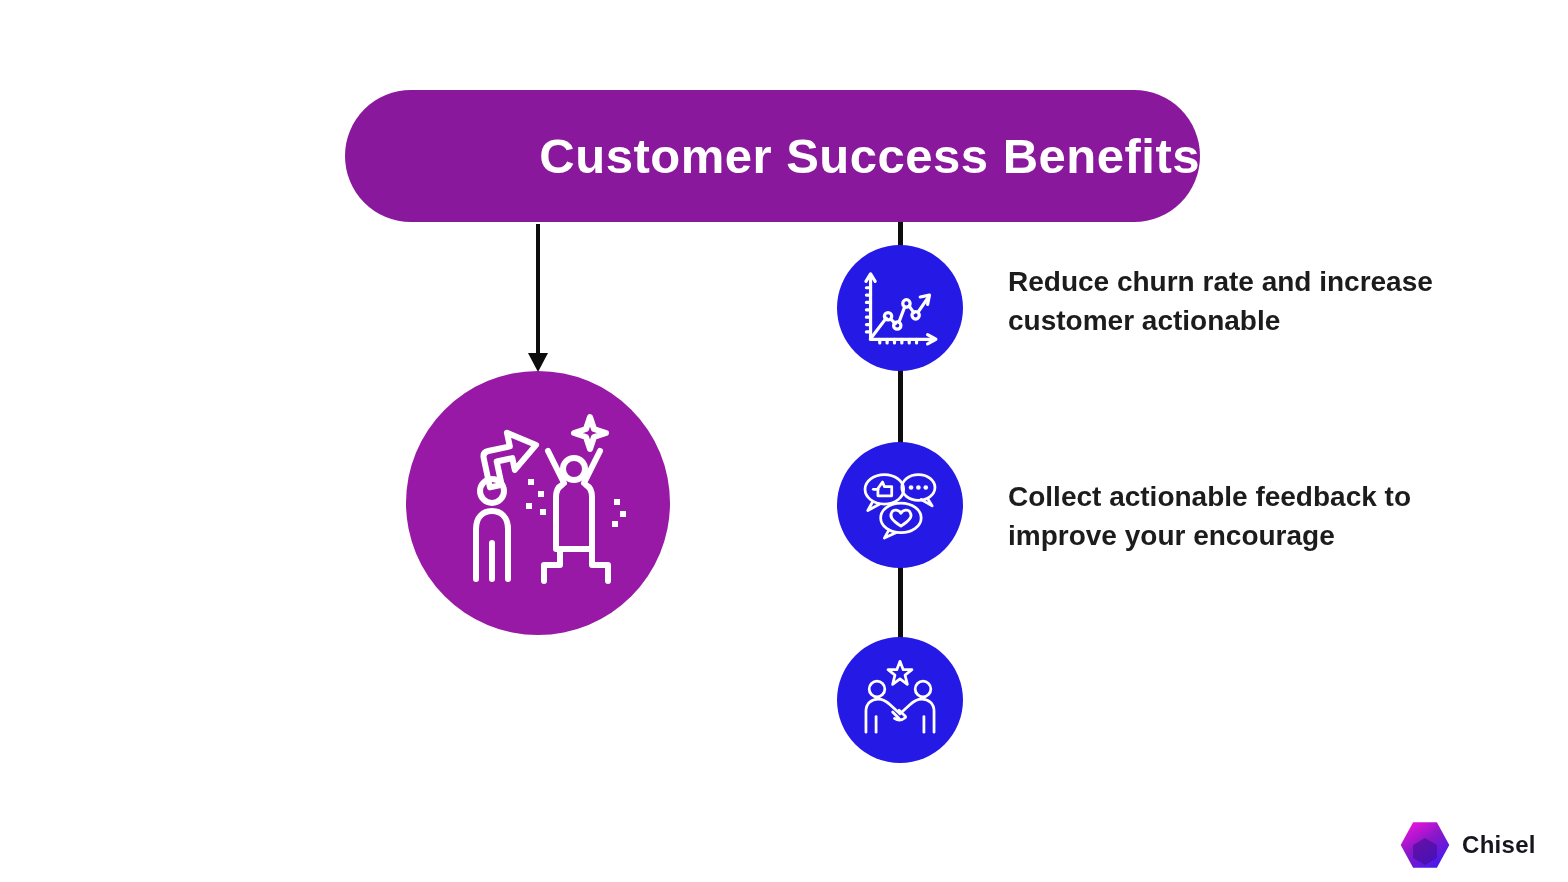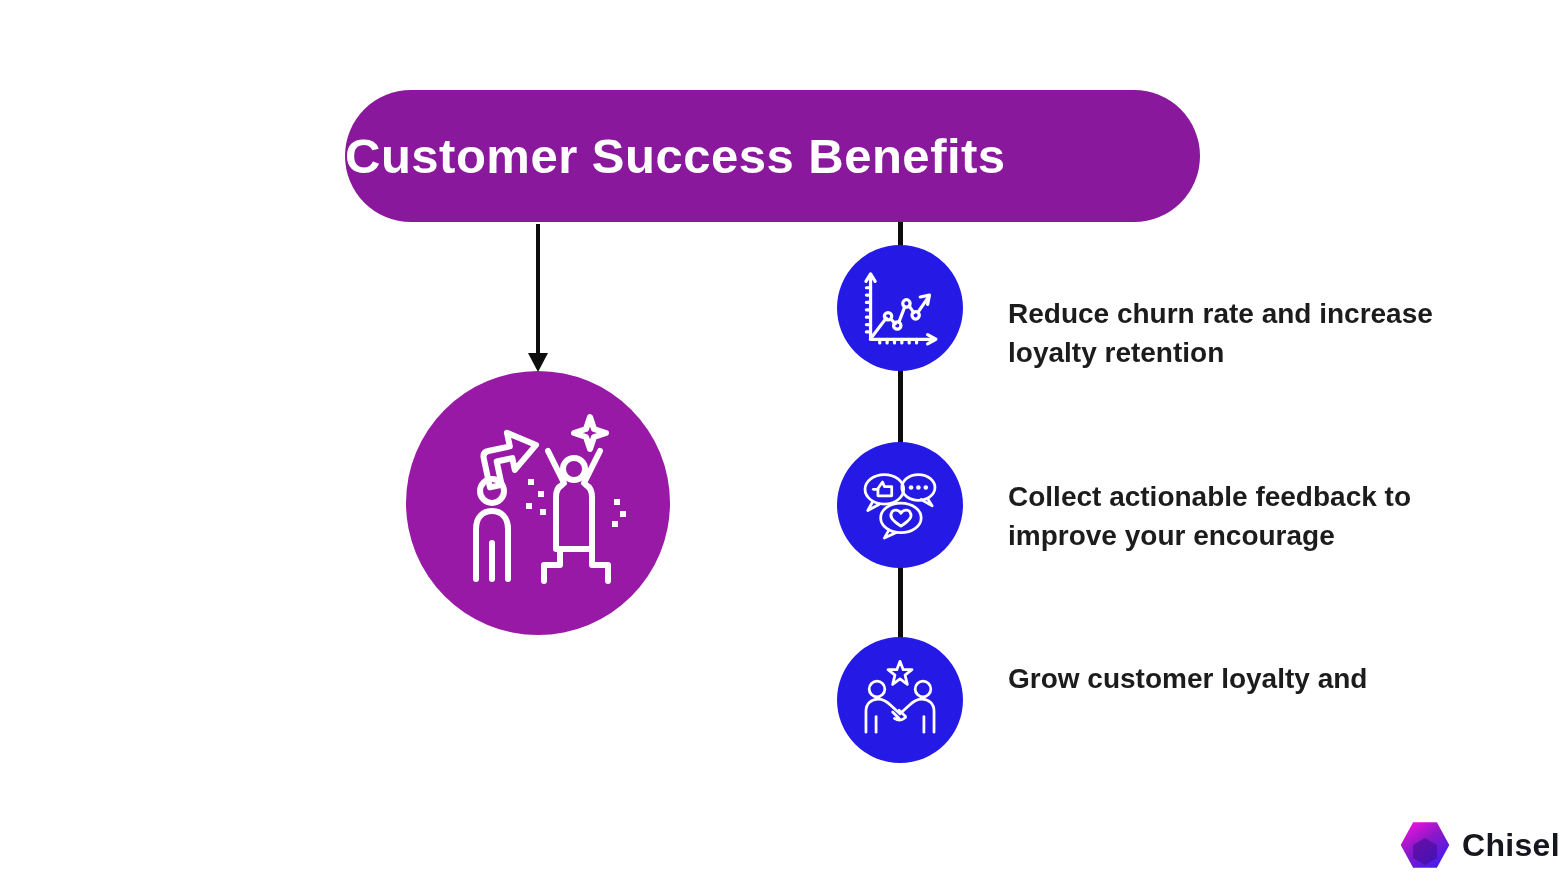--- a/index.html
+++ b/index.html
@@ -11,21 +11,21 @@
     background: #ffffff;
     overflow: hidden;
     font-family: "Liberation Sans", "DejaVu Sans", sans-serif;
   }
   .header-pill {
     position: absolute;
     left: 345px; top: 90px;
     width: 855px; height: 132px;
     background: #8A189C;
     border-radius: 66px;
-    display: flex; align-items: center; justify-content: flex-start;
+    display: flex; align-items: center; justify-content: flex-end;
   }
   .header-pill .title {
     color: #ffffff;
     font-size: 49px;
     font-weight: 800;
     letter-spacing: 0.5px;
   }
   .down-arrow {
     position: absolute;
     left: 526px; top: 224px;
@@ -61,31 +61,31 @@
   .blue-circle.c3 { top: 637px; }
   .benefit-text {
     position: absolute;
     left: 1008px;
     width: 500px;
     color: #1c1c1c;
     font-size: 28px;
     font-weight: 700;
     line-height: 39px;
   }
-  .benefit-text.t1 { top: 262px; margin-top: 32px; }
+  .benefit-text.t1 { top: 262px; }
   .benefit-text.t2 { top: 464px; margin-top: 13px; }
   .benefit-text.t3 { top: 659px; }
   .brand {
     position: absolute;
     left: 1398px; top: 818px;
     display: flex; align-items: center; gap: 10px;
   }
   .brand-name {
     color: #16161f;
-    font-size: 32px;
+    font-size: 24px;
     font-weight: 700;
     letter-spacing: 0.3px;
   }
   svg.icon { display: block; }
 </style>
 </head>
 <body>
 
 <div class="canvas">
 
@@ -190,28 +190,27 @@
       <circle cx="75" cy="38" r="8.5"></circle>
       <path d="M87 85 V62 c0-8 -6-13 -13-13 c-6 0 -9 2 -13 6 l-11 10"></path>
       <line x1="76" y1="85" x2="76" y2="68"></line>
 
       <path d="M42 63 l7 7 M49 61 l7 7 M44 70 q6 4 12 -1"></path>
     </svg>
   </div>
 
   <div class="benefit-text t1">
     <div>Reduce churn rate and increase</div>
-    <div>loyalty retention</div>
+    <div>customer actionable</div>
   </div>
   <div class="benefit-text t2">
     <div>Collect actionable feedback to</div>
     <div>improve your encourage</div>
   </div>
   <div class="benefit-text t3">
-    <div>Grow customer loyalty and</div>
   </div>
 
   <div class="brand">
     <svg class="icon" width="54" height="54" viewBox="0 0 100 100">
       <defs>
         <linearGradient id="hexgrad" x1="15%" y1="0%" x2="85%" y2="100%">
           <stop offset="0%" stop-color="#F013DC"></stop>
           <stop offset="45%" stop-color="#8A18C8"></stop>
           <stop offset="100%" stop-color="#3D1BF2"></stop>
         </linearGradient>

